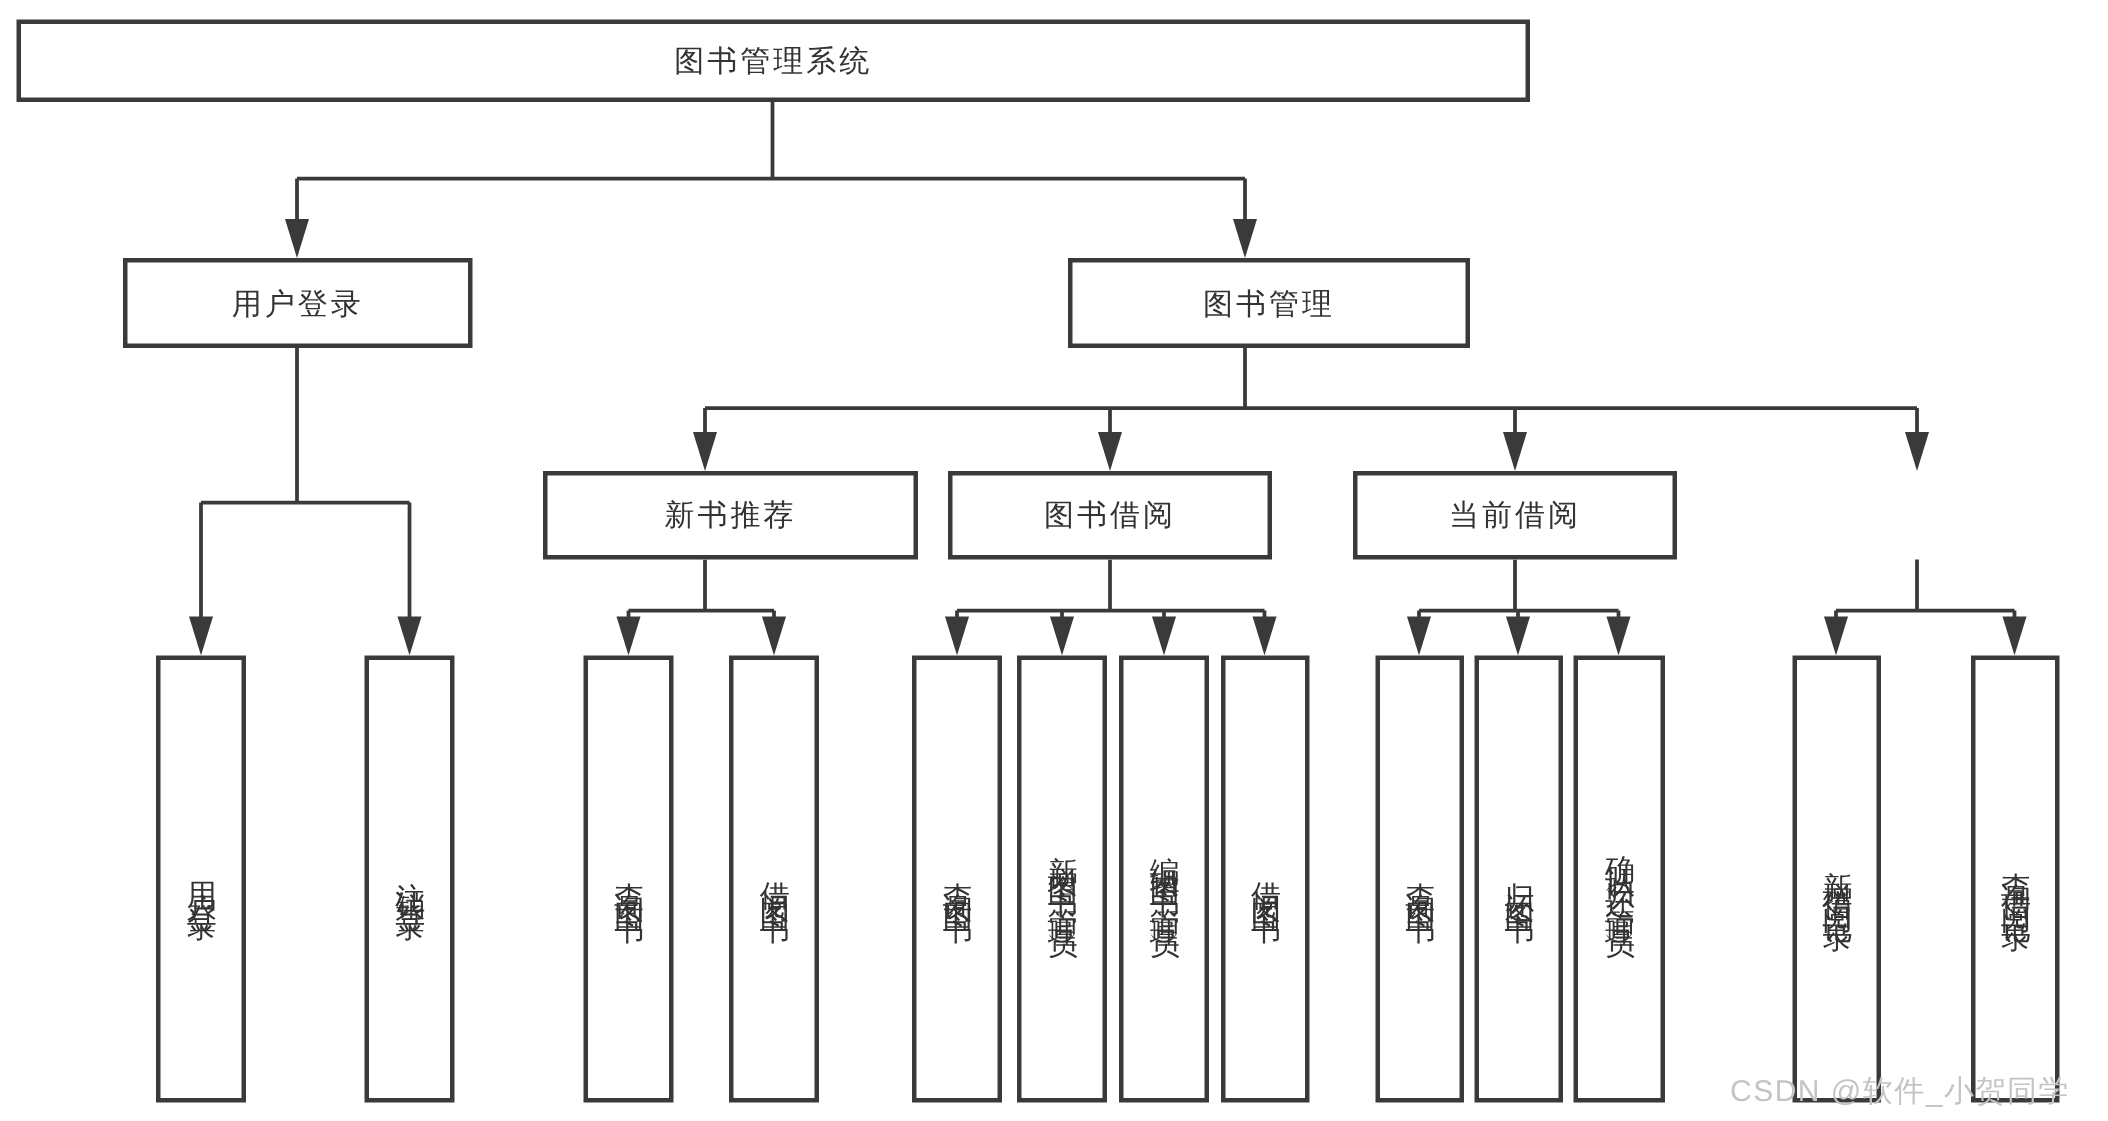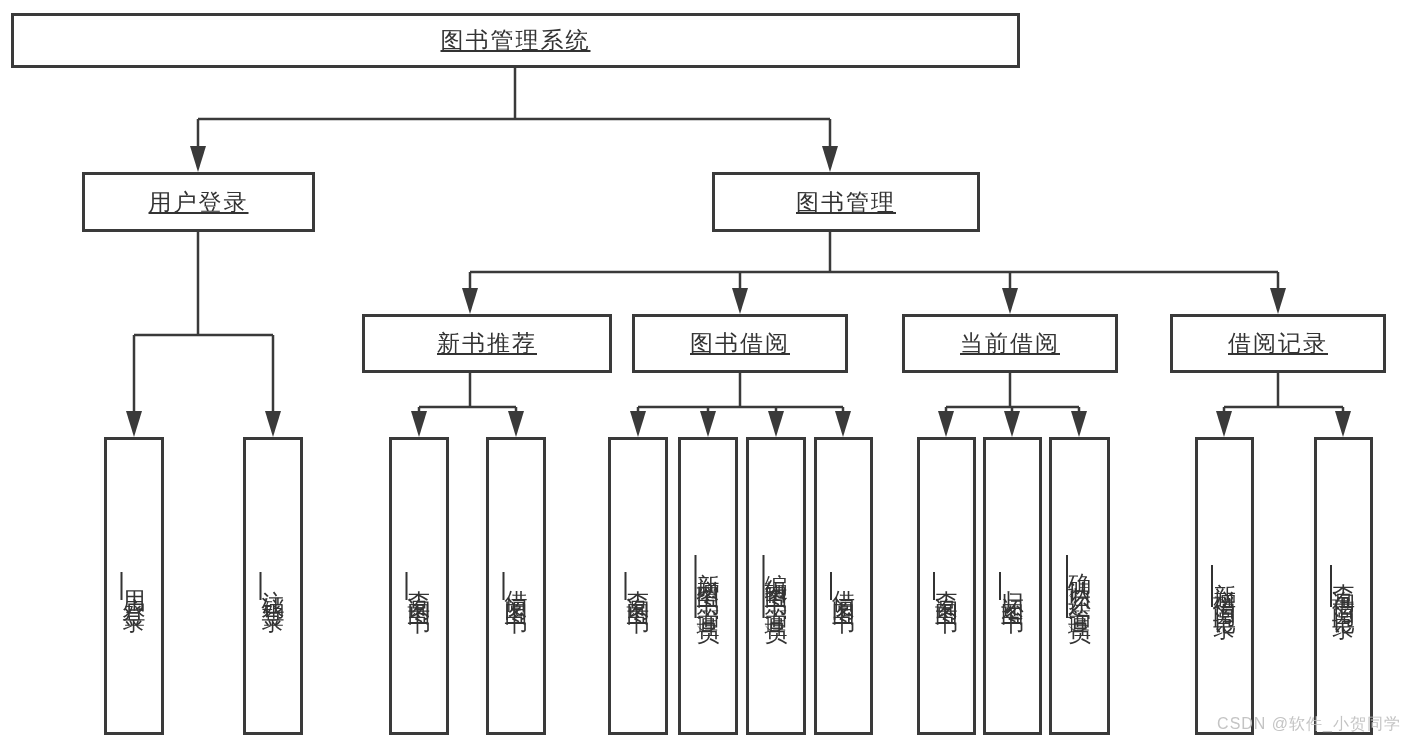--- a/index.html
+++ b/index.html
@@ -22,36 +22,35 @@
   .box{
     position:absolute;
     box-sizing:border-box;
     background:#ffffff;
     border:3px solid var(--border);
     display:flex;align-items:center;justify-content:center;
     z-index:2;
     color:var(--text);
   }
   .box .lbl{
-    font-size:23px;
+    font-size:20px;
     letter-spacing:2px;
     white-space:nowrap;
-    text-decoration:underline;
   }
   .box.v .lbl{
     writing-mode:vertical-rl;
     text-orientation:mixed;
     letter-spacing:7px;
     line-height:1;
     white-space:normal;
   }
   .watermark{
     position:absolute;
-    right:4px;top:714px;
-    font-size:16px;
+    right:25px;top:714px;
+    font-size:20px;
     color:var(--watermark);
     z-index:5;
     letter-spacing:1px;
     white-space:nowrap;
     text-align:right;
   }
 </style>
 </head>
 <body>
 
@@ -132,23 +131,20 @@
 
   <div class="box h" style="left:362px;top:314px;width:250px;height:59px">
     <span class="lbl">新书推荐</span>
   </div>
   <div class="box h" style="left:632px;top:314px;width:216px;height:59px">
     <span class="lbl">图书借阅</span>
   </div>
   <div class="box h" style="left:902px;top:314px;width:216px;height:59px">
     <span class="lbl">当前借阅</span>
   </div>
-  <div class="box h" style="left:1170px;top:314px;width:216px;height:59px">
-    <span class="lbl">借阅记录</span>
-  </div>
 
   <div class="box v" style="left:104px;top:437px;width:60px;height:298px">
     <span class="lbl">用户登录</span>
   </div>
   <div class="box v" style="left:243px;top:437px;width:60px;height:298px">
     <span class="lbl">注销登录</span>
   </div>
 
   <div class="box v" style="left:389px;top:437px;width:60px;height:298px">
     <span class="lbl">查询图书</span>

